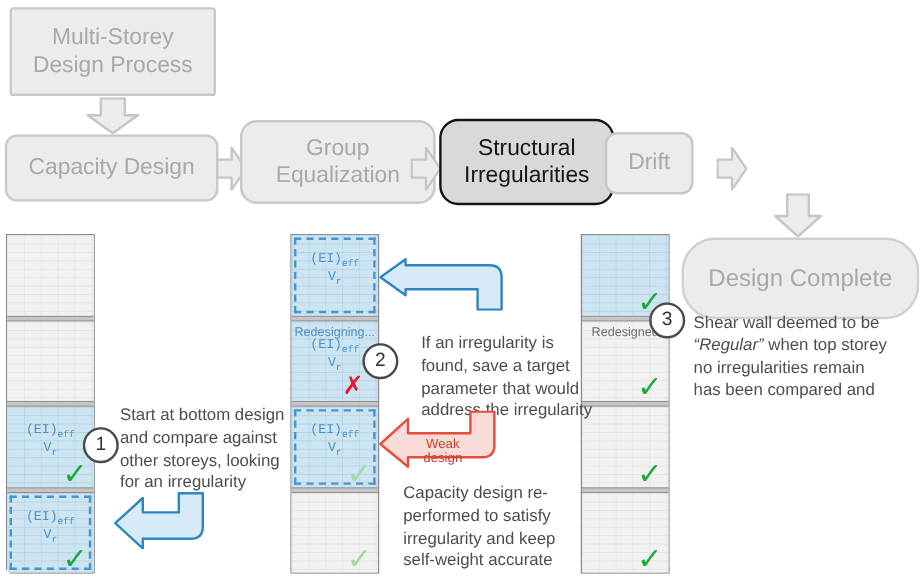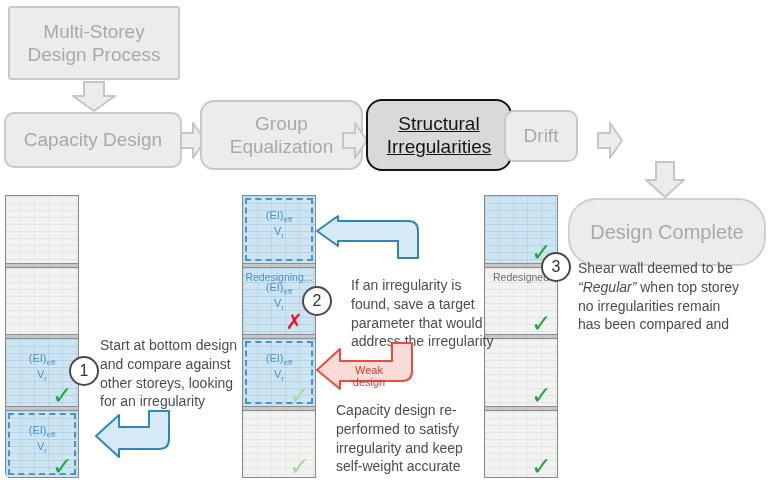--- a/index.html
+++ b/index.html
@@ -3,21 +3,21 @@
 <meta charset="utf-8">
 <style>
   html,body{margin:0;padding:0;background:#fff;}
   .canvas{position:relative;width:768px;height:485px;background:#fff;overflow:hidden;
           font-family:"Liberation Sans","DejaVu Sans",sans-serif;border-radius:26px;}
   
   .fbox{position:absolute;box-sizing:border-box;background:#ececec;border:2px solid #c8c8c8;
         border-radius:10px;display:flex;align-items:center;justify-content:center;
         text-align:center;color:#a9a9a9;font-size:19px;line-height:1.22;}
   .fbox.start{border-radius:3px;}
-  .fbox.active{background:#d9d9d9;border:2px solid var(--active_border,#141414);color:#151515;text-decoration:underline;}
+  .fbox.active{background:#d9d9d9;border:2px solid var(--active_border,#141414);color:#151515;}
   .stadium{position:absolute;box-sizing:border-box;background:#ececec;border:2px solid #cfcfcf;
            border-radius:28px;display:flex;align-items:center;justify-content:center;
            color:#a9a9a9;font-size:20px;}
   .pre{white-space:pre-line;}
   .flow-arrow{position:absolute;}
   .flow-arrow path{fill:#ececec;stroke:#c6c6c6;stroke-width:2;stroke-linejoin:round;}
   
   .column{position:absolute;top:195px;width:74px;height:283px;box-sizing:border-box;
           border:1px solid #8a8a8a;display:flex;flex-direction:column;background:#fff;}
   .storey{position:relative;flex:1;overflow:hidden;}
@@ -25,21 +25,21 @@
   .st-grey{background-color:#f2f2f0;
     background-image:linear-gradient(rgba(0,0,0,.055) 1px,transparent 1px),
                      linear-gradient(90deg,rgba(0,0,0,.04) 1px,transparent 1px);
     background-size:14px 7px,14px 7px;}
   .st-blue{background-color:var(--storey_blue,#cde5f2);
     background-image:linear-gradient(rgba(50,110,160,.14) 1px,transparent 1px),
                      linear-gradient(90deg,rgba(50,110,160,.10) 1px,transparent 1px);
     background-size:14px 7px,14px 7px;}
   .st-dashed::before{content:"";position:absolute;inset:2px;border:2px dashed var(--dash_blue,#4596cf);pointer-events:none;}
   .formula{position:absolute;left:0;right:0;top:50%;transform:translateY(-62%);
-           text-align:center;color:var(--formula_blue,#4a90c8);font-size:11px;line-height:1.25;}
+           text-align:center;color:var(--formula_blue,#4a90c8);font-size:11px;line-height:1.25;font-family:Liberation Mono, monospace;}
   .formula span{display:block;}
   .formula sub{font-size:8px;}
   .storey-sub{position:absolute;top:3px;left:0;right:0;text-align:center;font-size:10.5px;}
   .sub-blue{color:var(--formula_blue,#4a90c8);}
   .sub-grey{color:#6e6e6e;}
   .check{position:absolute;right:5px;bottom:-2px;font-size:25px;font-weight:bold;
          color:var(--green,#1fa83b);line-height:1;}
   .check.faded{color:var(--faded_green,#a9d8a4);}
   .cross{position:absolute;right:12px;bottom:2px;font-size:21px;font-weight:bold;
          color:var(--red,#e8192c);line-height:1;}

